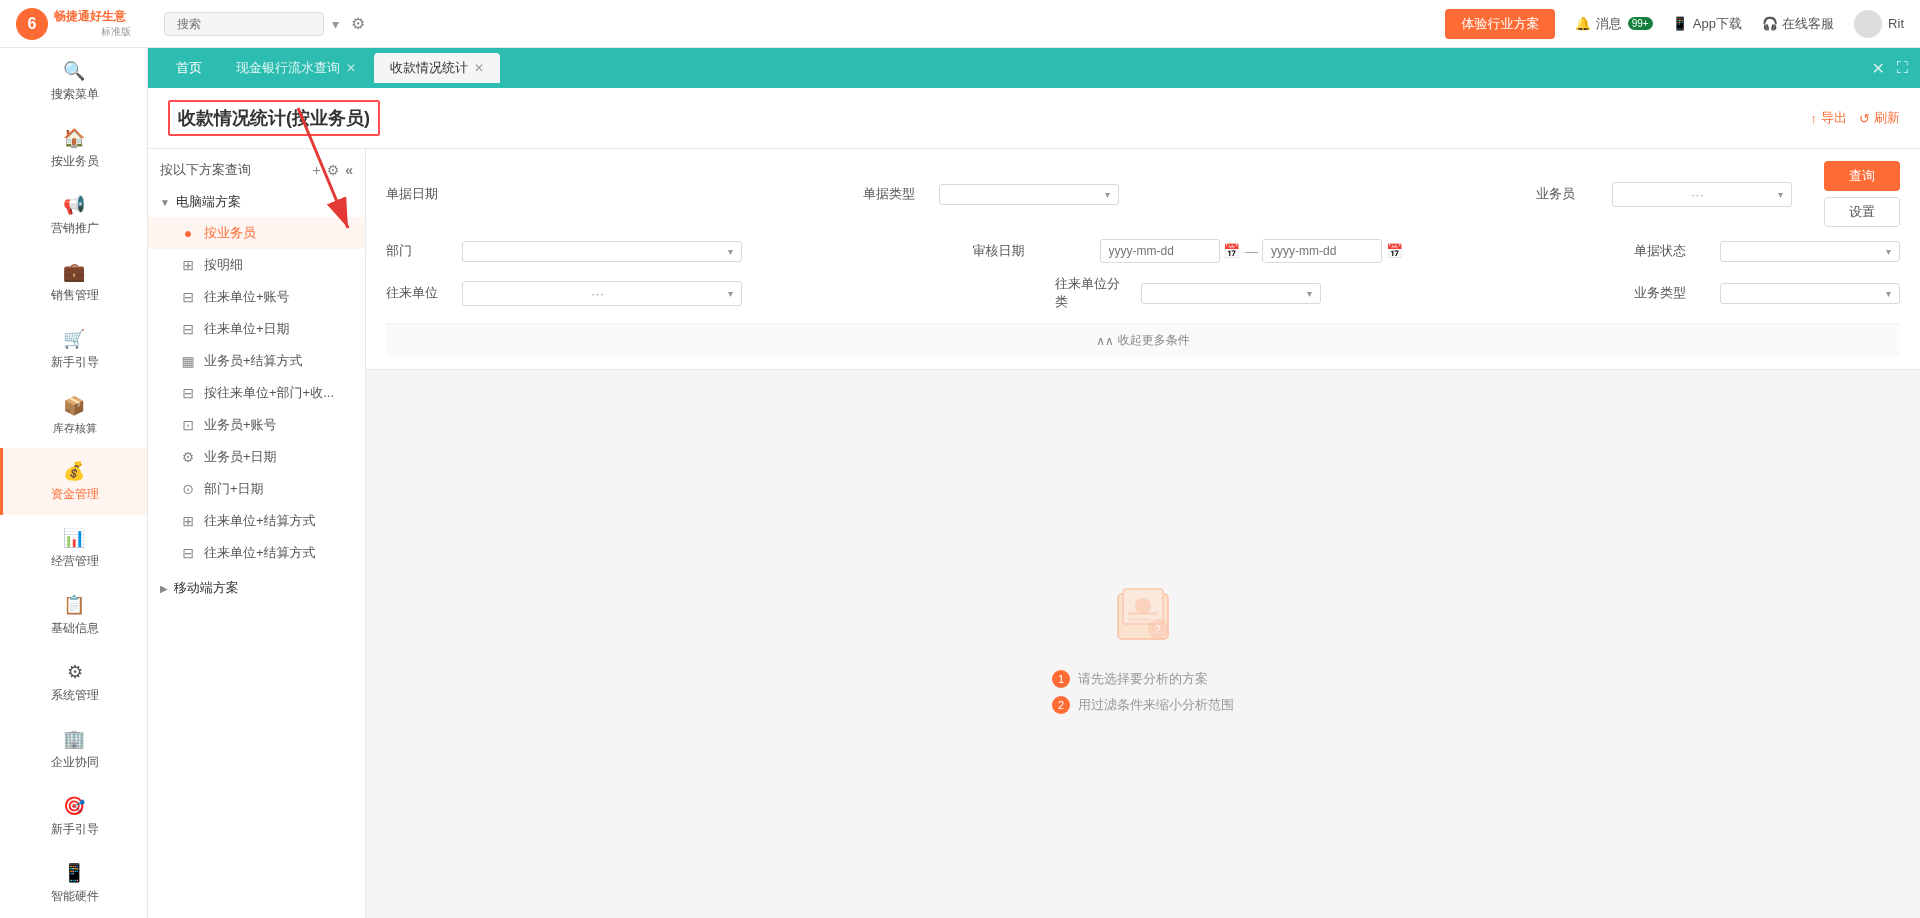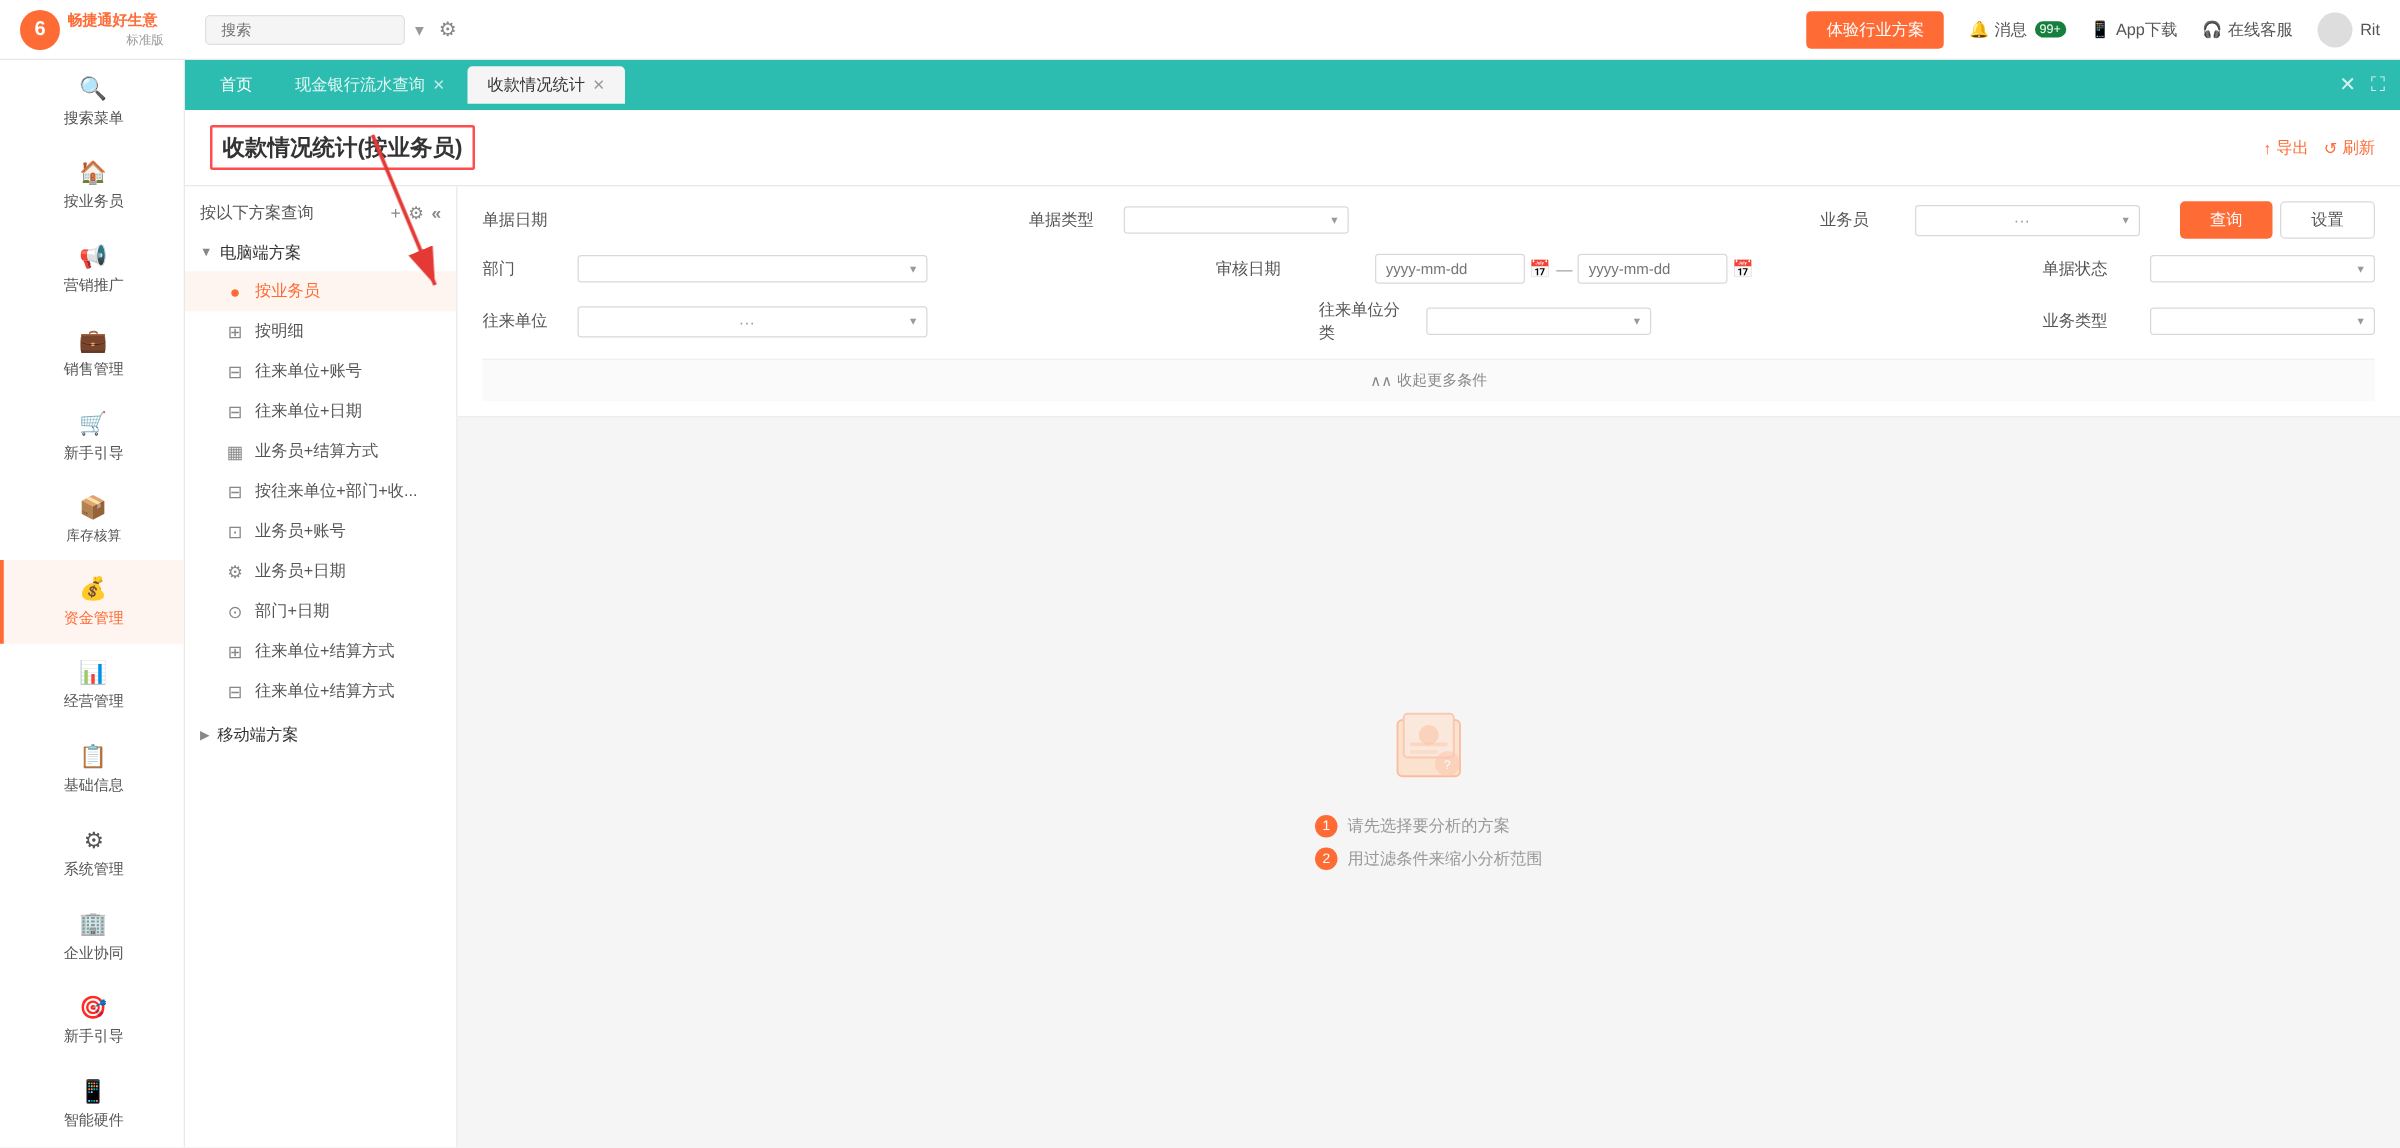--- a/index.html
+++ b/index.html
@@ -486,21 +486,21 @@
               <span style="color:#bbb;"></span>
               <span class="filter-chevron">▾</span>
             </div>
             <div style="flex:1;"></div>
             <span class="filter-label">业务员</span>
             <div class="filter-select">
               <span style="color:#bbb;"></span>
               <span style="color:#999;margin-right:4px;">···</span>
               <span class="filter-chevron">▾</span>
             </div>
-            <div style="display:flex;flex-direction:row;gap:6px;margin-left:16px;">
+            <div style="display:flex;flex-direction:column;gap:6px;margin-left:16px;">
               <button class="query-btn">查询</button>
               <button class="settings-btn">设置</button>
             </div>
           </div>
 
           <div class="filter-row">
             <span class="filter-label">部门</span>
             <div class="filter-select filter-select-wide">
               <span style="color:#bbb;"></span>
               <span class="filter-chevron">▾</span>

